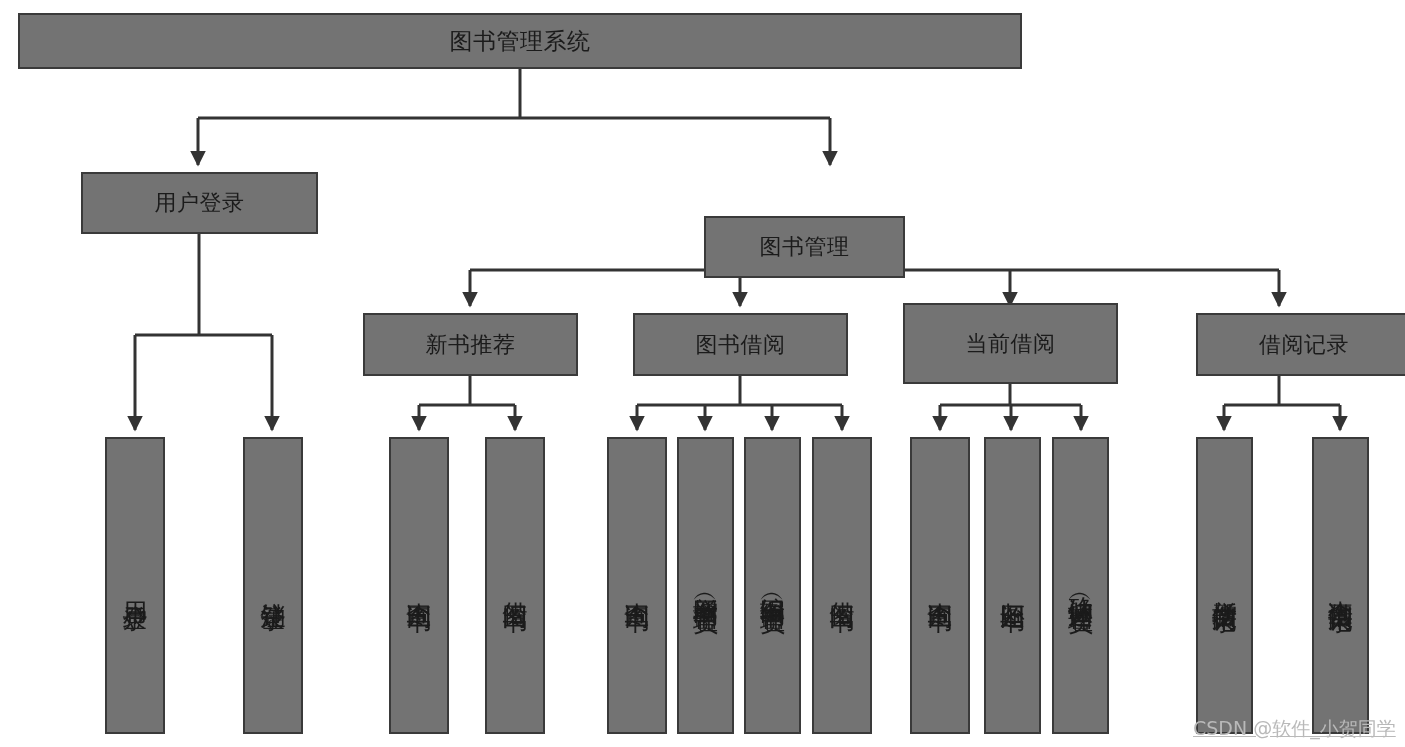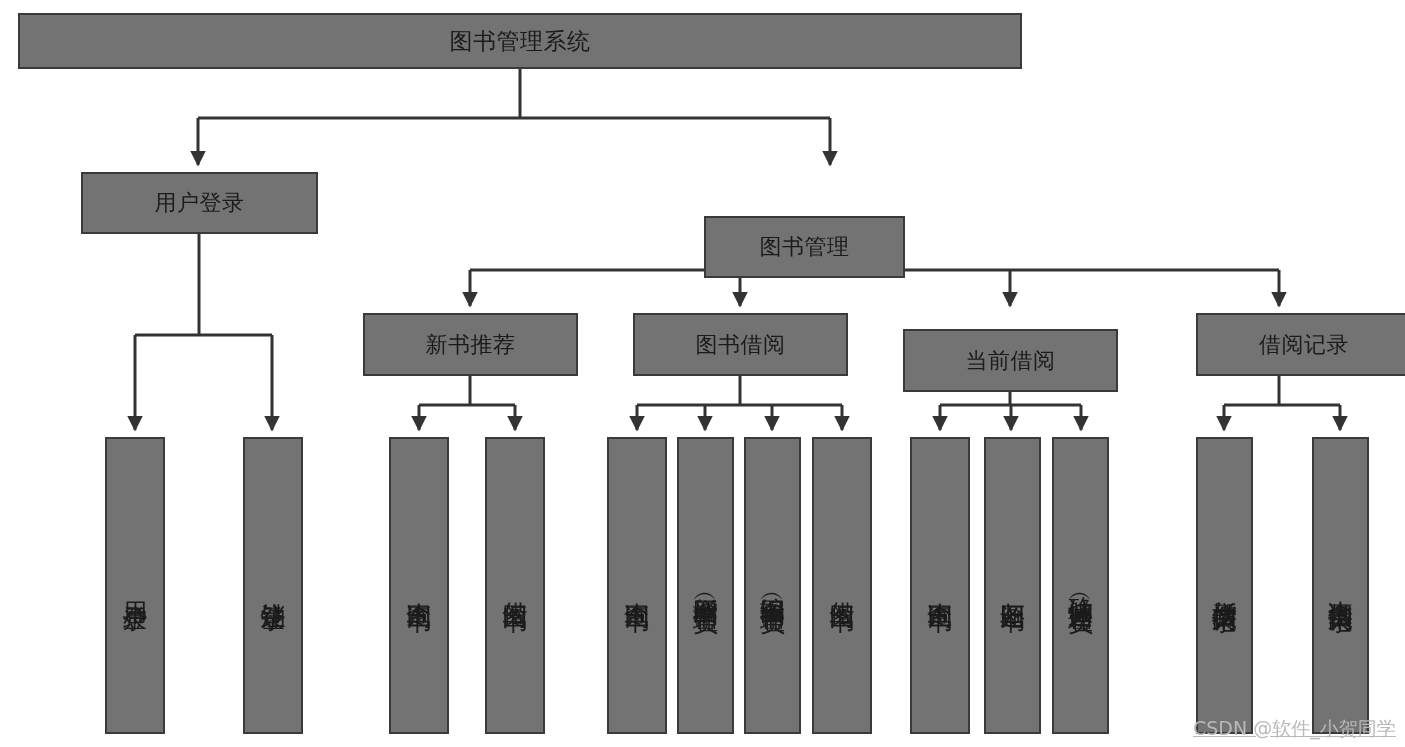--- a/index.html
+++ b/index.html
@@ -137,21 +137,21 @@
   <div class="node h" style="left:704px; top:172px; width:201px; height:62px;margin-top:44px;">
     <span class="label">图书管理</span>
   </div>
 
   <div class="node h" style="left:363px; top:313px; width:215px; height:63px;">
     <span class="label">新书推荐</span>
   </div>
   <div class="node h" style="left:633px; top:313px; width:215px; height:63px;">
     <span class="label">图书借阅</span>
   </div>
-  <div class="node h" style="left:903px; top:329px; width:215px; height:63px;">
+  <div class="node h" style="left:903px; top:303px; width:215px; height:81px;">
     <span class="label">当前借阅</span>
   </div>
   <div class="node h" style="left:1196px; top:313px; width:216px; height:63px;">
     <span class="label">借阅记录</span>
   </div>
 
   <div class="node v" style="left:105px; top:437px; width:60px; height:297px;">
     <span class="label">用户登录</span>
   </div>
   <div class="node v" style="left:243px; top:437px; width:60px; height:297px;">

